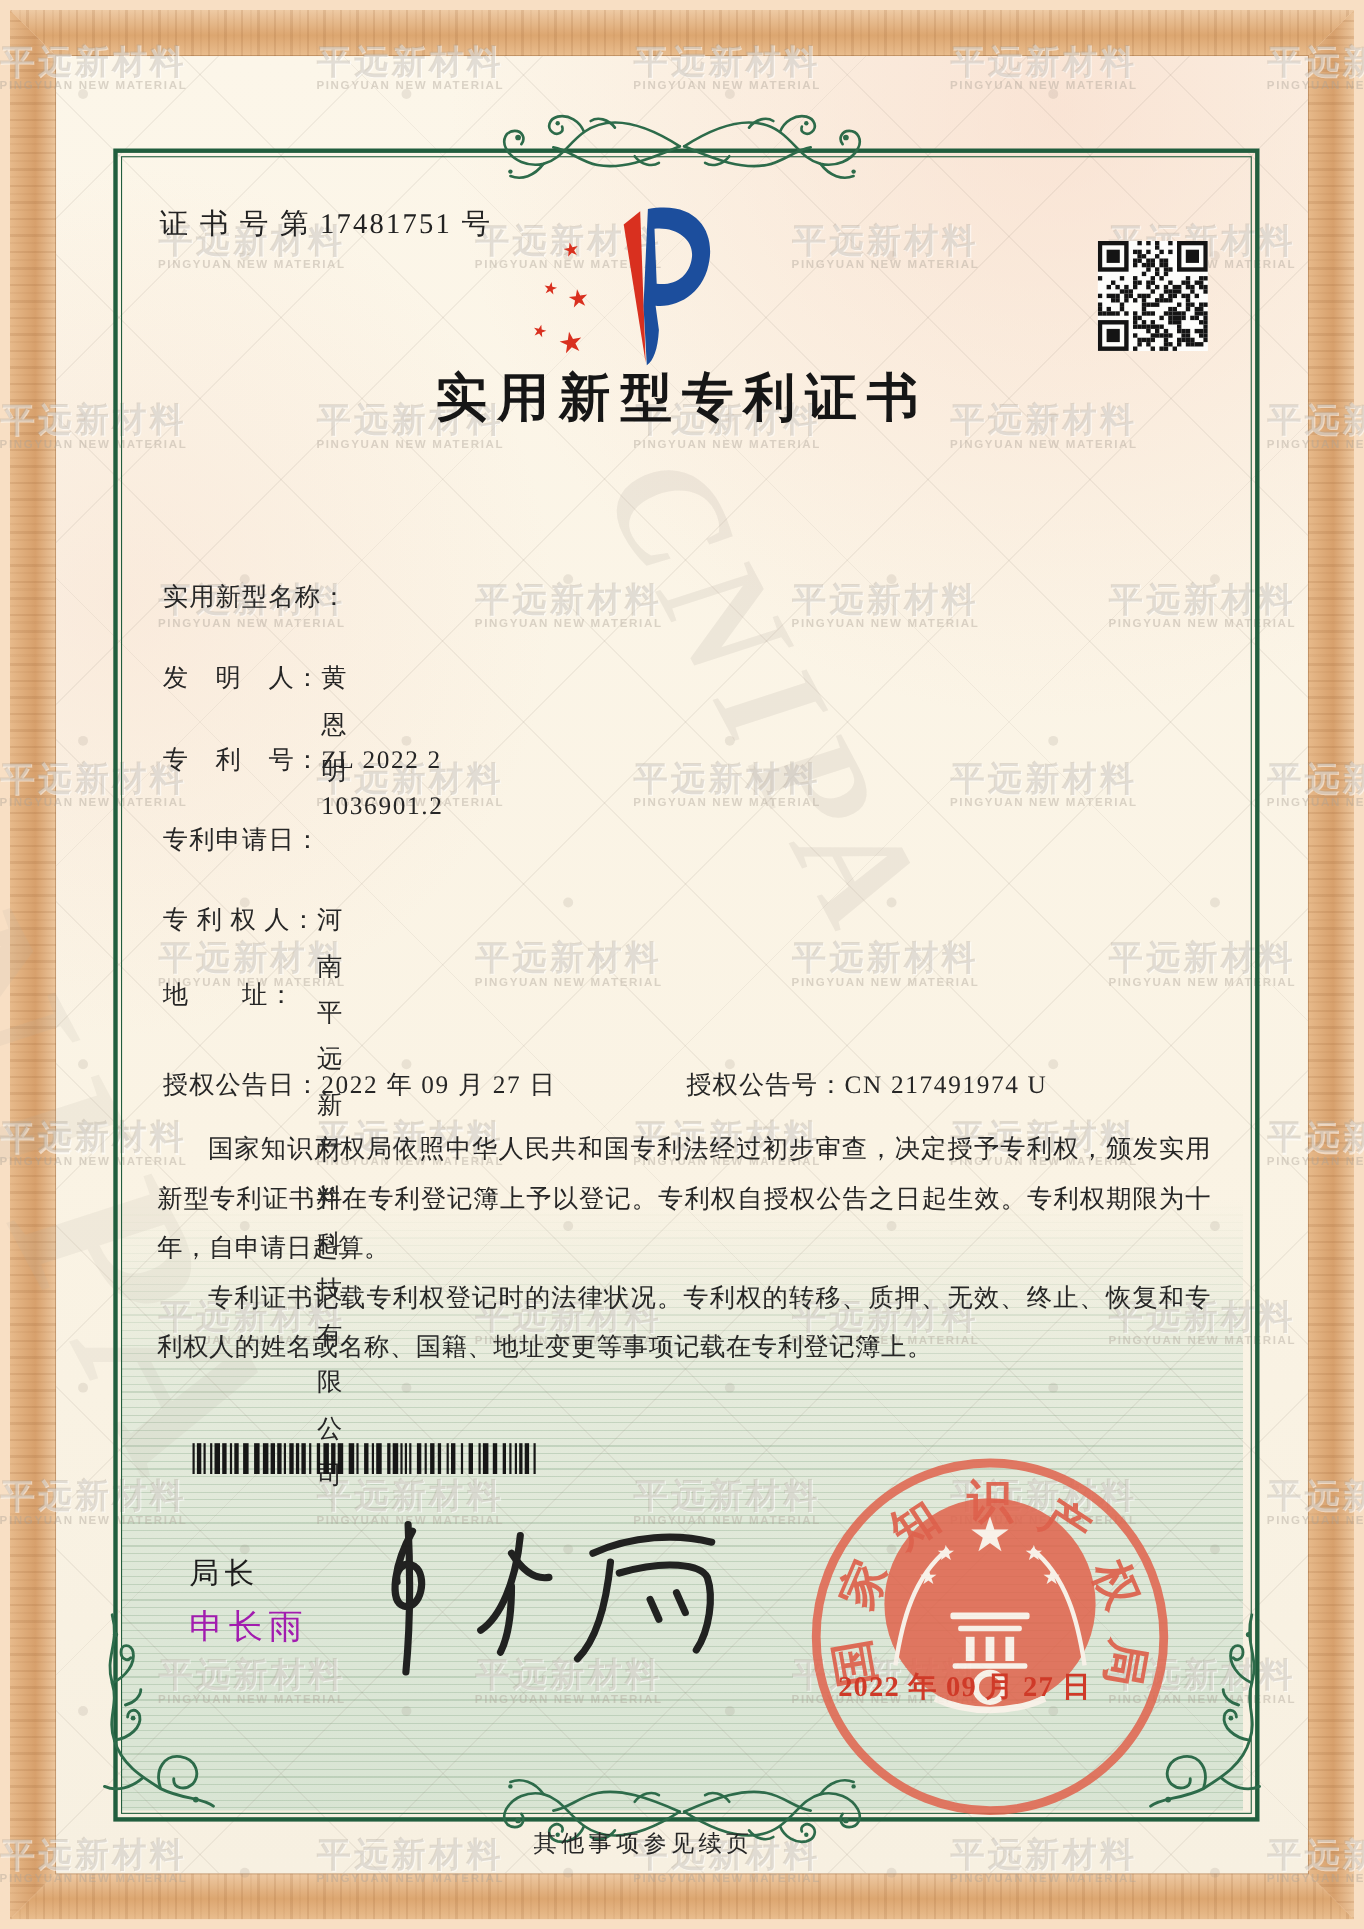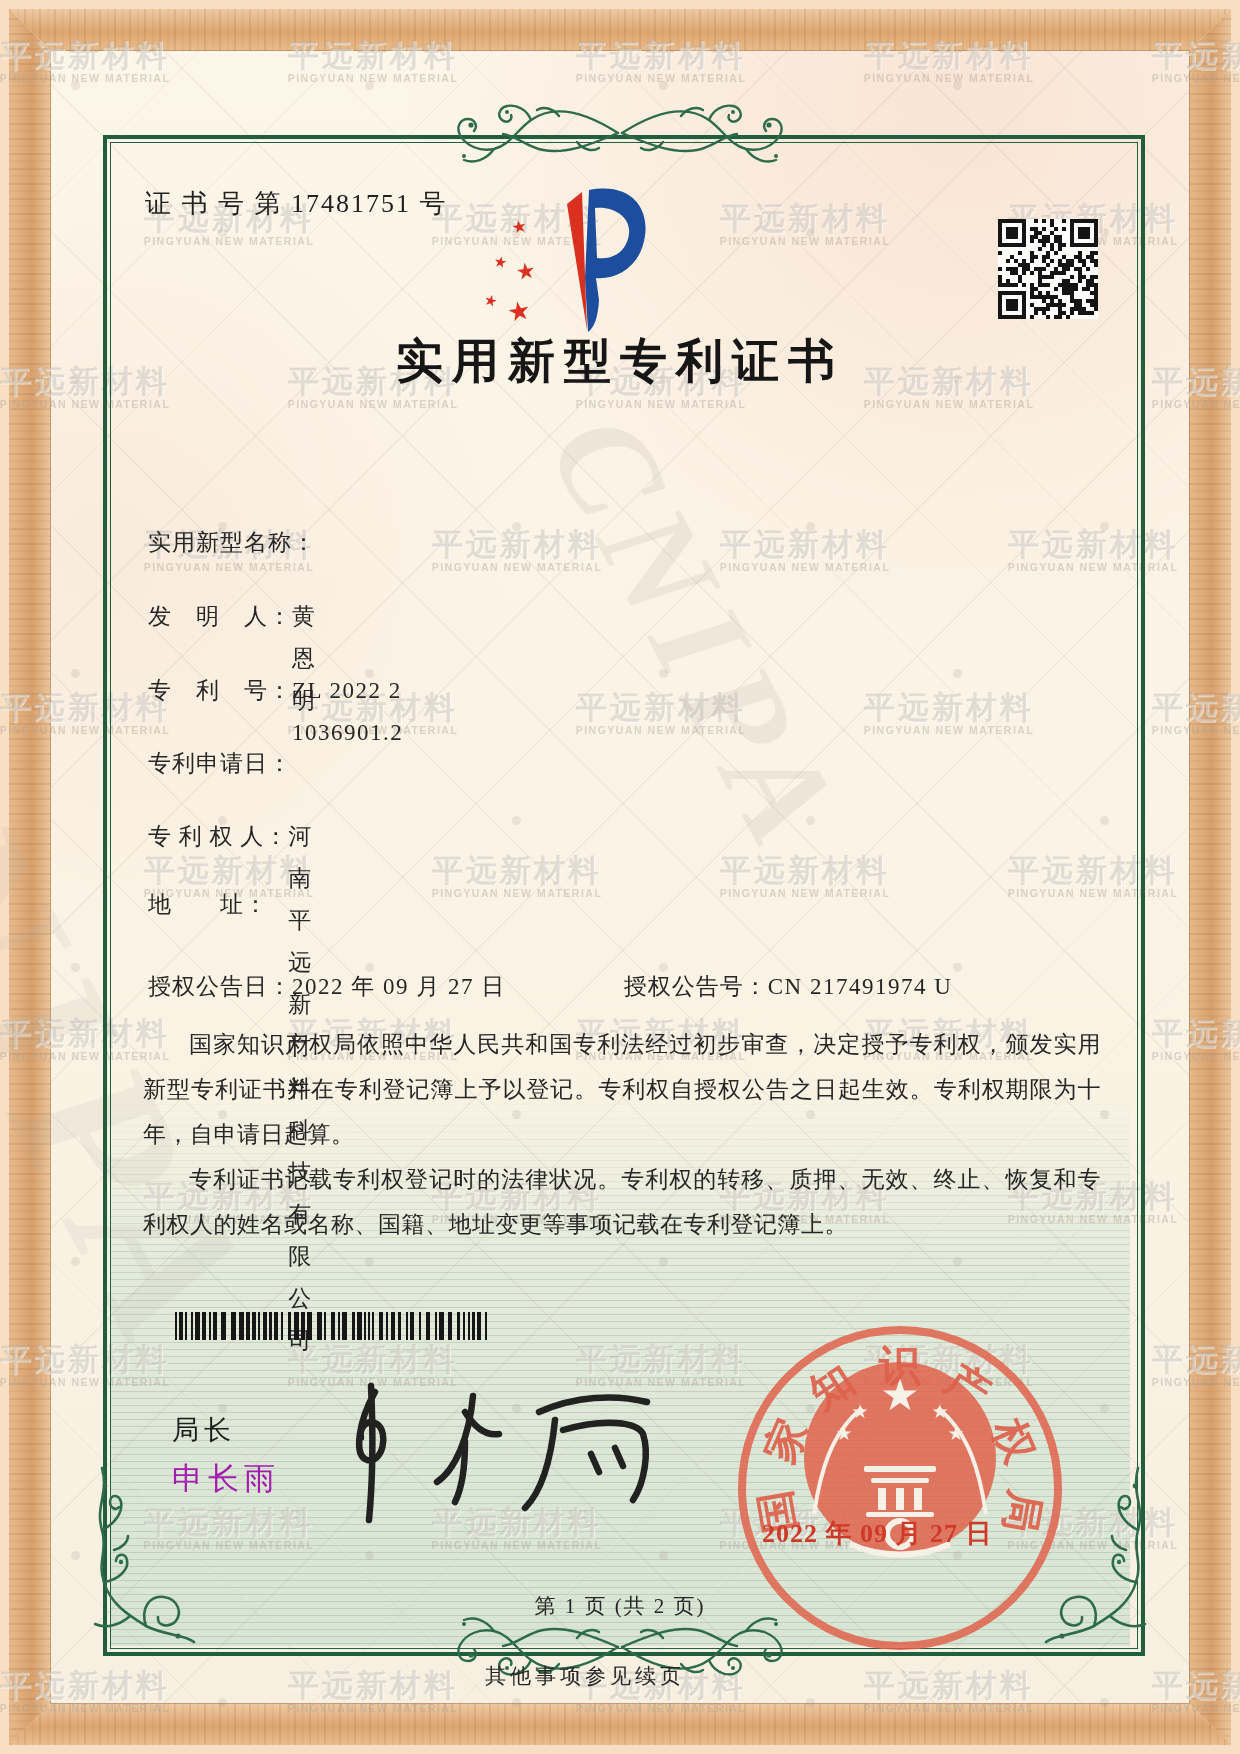--- a/index.html
+++ b/index.html
@@ -815,15 +815,14 @@
         <text x="0" y="0" transform="translate(56.1,122.9) rotate(-66.7)" text-anchor="middle" dominant-baseline="central" font-size="42" font-weight="bold" fill="#de5742" opacity=".92">家</text>
         <text x="0" y="0" transform="translate(101.9,68.4) rotate(-33.3)" text-anchor="middle" dominant-baseline="central" font-size="42" font-weight="bold" fill="#de5742" opacity=".92">知</text>
         <text x="0" y="0" transform="translate(170.0,48.0) rotate(0.0)" text-anchor="middle" dominant-baseline="central" font-size="42" font-weight="bold" fill="#de5742" opacity=".92">识</text>
         <text x="0" y="0" transform="translate(238.1,68.4) rotate(33.3)" text-anchor="middle" dominant-baseline="central" font-size="42" font-weight="bold" fill="#de5742" opacity=".92">产</text>
         <text x="0" y="0" transform="translate(283.9,122.9) rotate(66.7)" text-anchor="middle" dominant-baseline="central" font-size="42" font-weight="bold" fill="#de5742" opacity=".92">权</text>
         <text x="0" y="0" transform="translate(292.1,193.5) rotate(100.0)" text-anchor="middle" dominant-baseline="central" font-size="42" font-weight="bold" fill="#de5742" opacity=".92">局</text>
       </g>
   </svg>
   <div class="seal-date">2022 年 09 月 27 日</div>
 
-  <div class="page-indicator">第 1 页 (共 2 页)</div>
   <div class="footer-note">其他事项参见续页</div>
 </div>
 
 </body></html>

